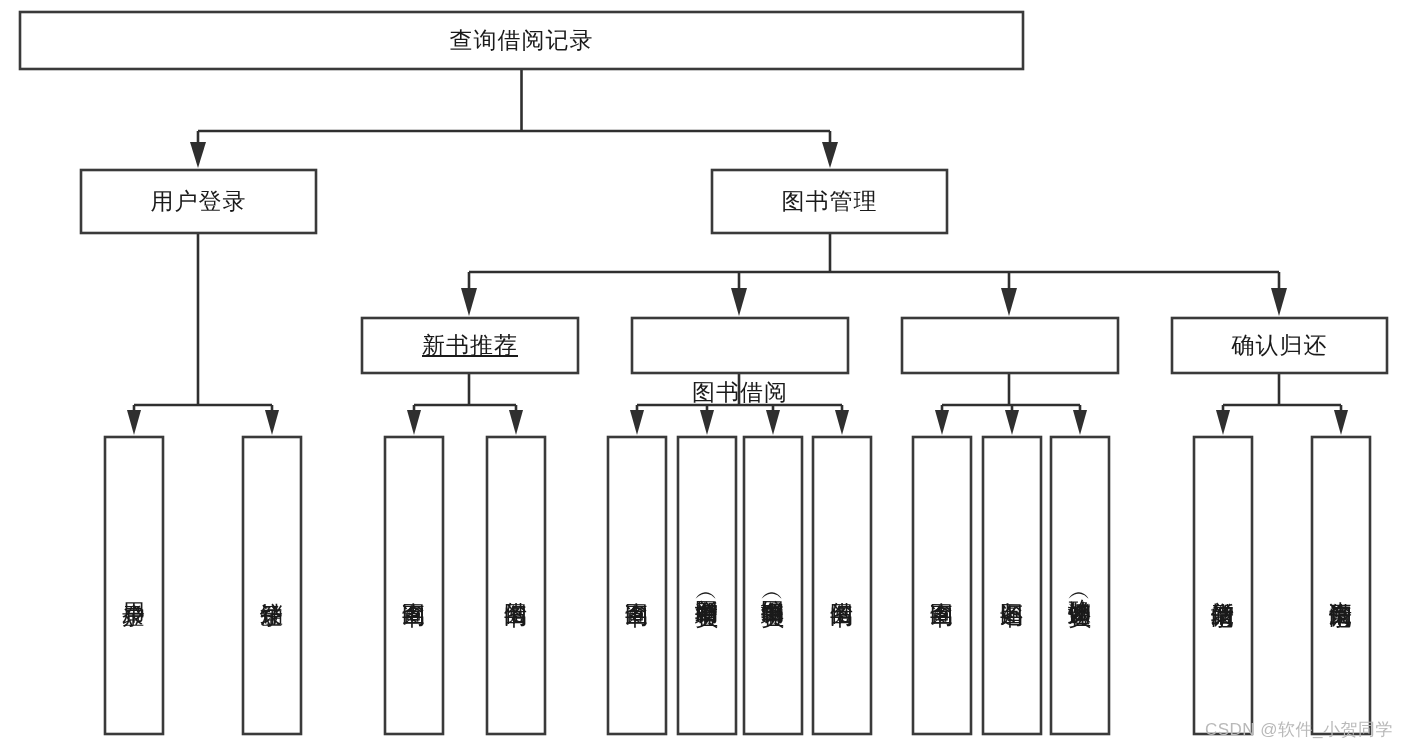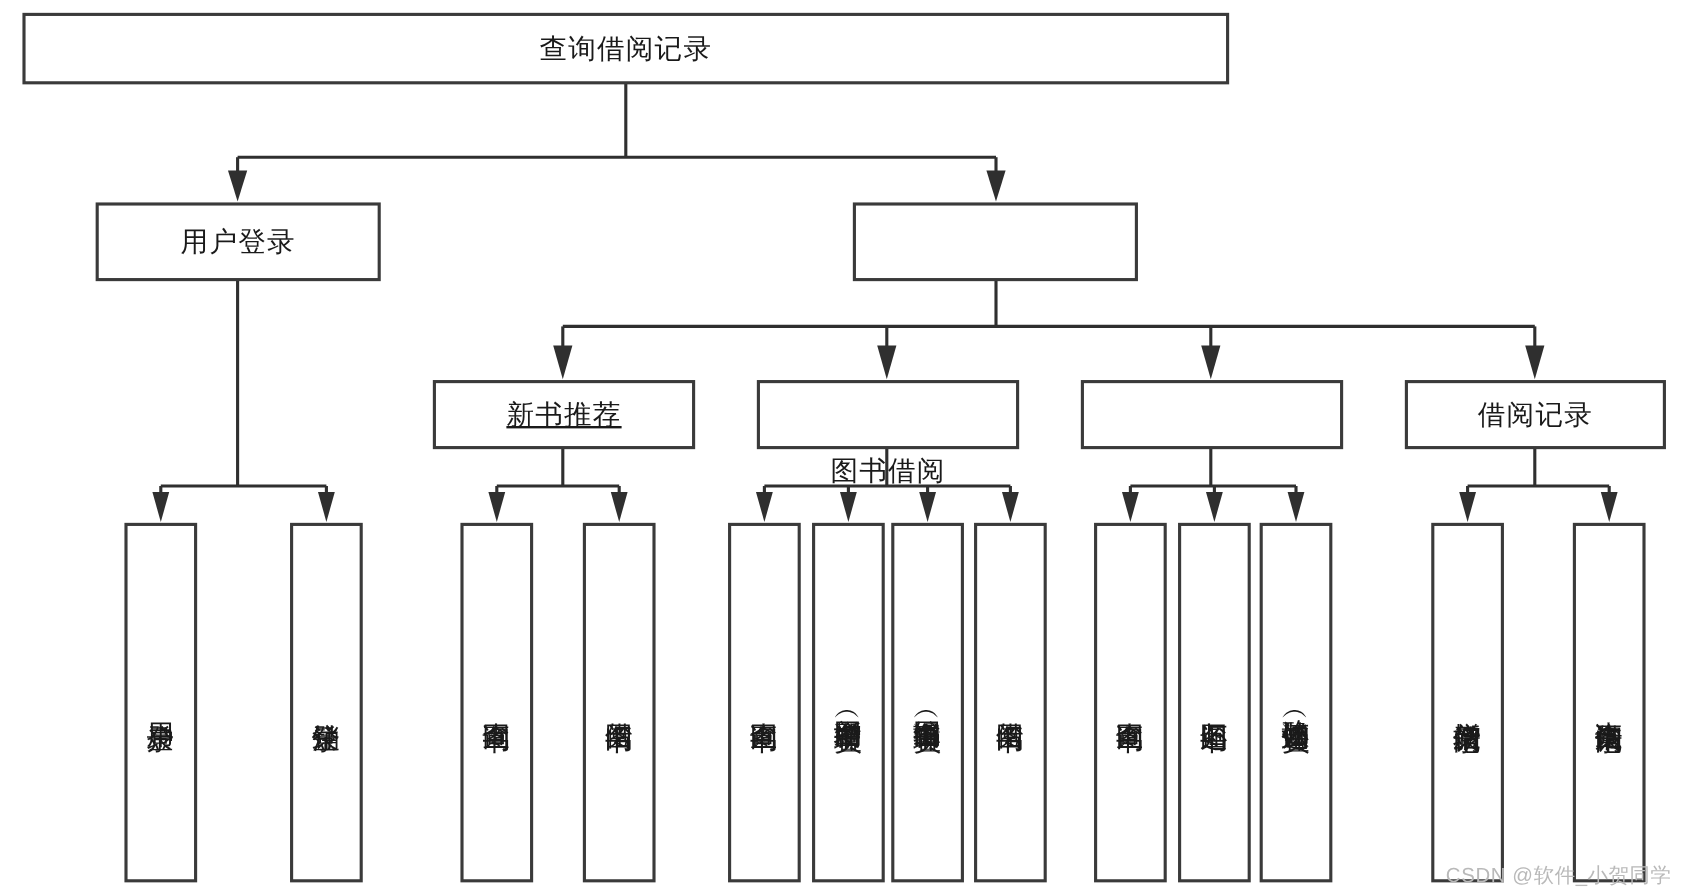--- a/index.html
+++ b/index.html
@@ -189,24 +189,25 @@
     <rect class="node-box" x="913" y="437" width="58" height="297"></rect>
     <rect class="node-box" x="983" y="437" width="58" height="297"></rect>
     <rect class="node-box" x="1051" y="437" width="58" height="297"></rect>
     <rect class="node-box" x="1194" y="437" width="58" height="297"></rect>
     <rect class="node-box" x="1312" y="437" width="58" height="297"></rect>
   </svg>
 
   <div class="hlabel-wrap" style="left: 20px; top: 12px; width: 1003px; height: 57px;">查询借阅记录</div>
 
   <div class="hlabel-wrap" style="left: 81px; top: 170px; width: 235px; height: 63px;">用户登录</div>
+  <div class="hlabel-wrap" style="left: 712px; top: 170px; width: 235px; height: 63px;">图书管理</div>
 
   <div class="hlabel-wrap" style="left: 362px; top: 318px; width: 216px; height: 55px; text-decoration: underline;">新书推荐</div>
   <div class="hlabel-wrap" style="left: 632px; top: 318px; width: 216px; height: 55px; margin-top: 47px;">图书借阅</div>
-  <div class="hlabel-wrap" style="left: 1172px; top: 318px; width: 215px; height: 55px;">借阅记录</div>
+  <div class="hlabel-wrap" style="left: 1172px; top: 318px; width: 215px; height: 55px;">确认归还</div>
 
   <div class="vlabel-wrap" style="left: 105px; top: 437px; width: 58px; height: 297px;">用户登录</div>
   <div class="vlabel-wrap" style="left: 243px; top: 437px; width: 58px; height: 297px;">注销登录</div>
   <div class="vlabel-wrap" style="left: 385px; top: 437px; width: 58px; height: 297px;">查询图书</div>
   <div class="vlabel-wrap" style="left: 487px; top: 437px; width: 58px; height: 297px;">借阅图书</div>
   <div class="vlabel-wrap" style="left: 608px; top: 437px; width: 58px; height: 297px;">查询图书</div>
   <div class="vlabel-wrap" style="left: 678px; top: 437px; width: 58px; height: 297px;">新增图书（管理员）</div>
   <div class="vlabel-wrap" style="left: 744px; top: 437px; width: 58px; height: 297px;">编辑图书（管理员）</div>
   <div class="vlabel-wrap" style="left: 813px; top: 437px; width: 58px; height: 297px;">借阅图书</div>
   <div class="vlabel-wrap" style="left: 913px; top: 437px; width: 58px; height: 297px;">查询图书</div>

